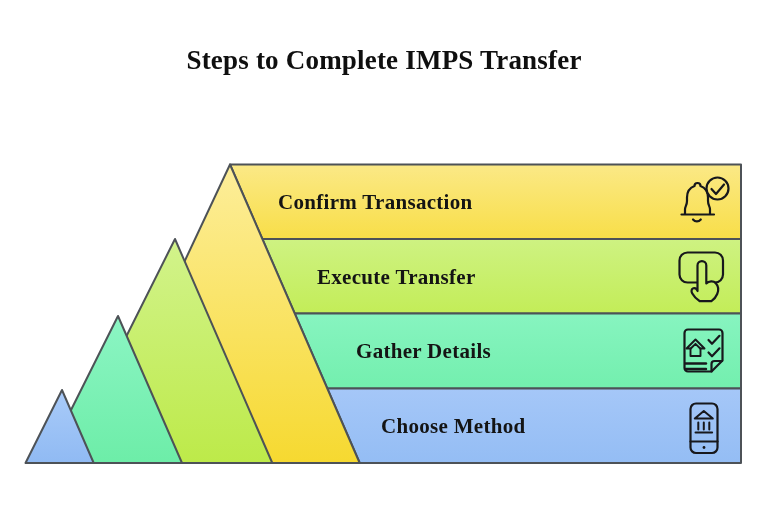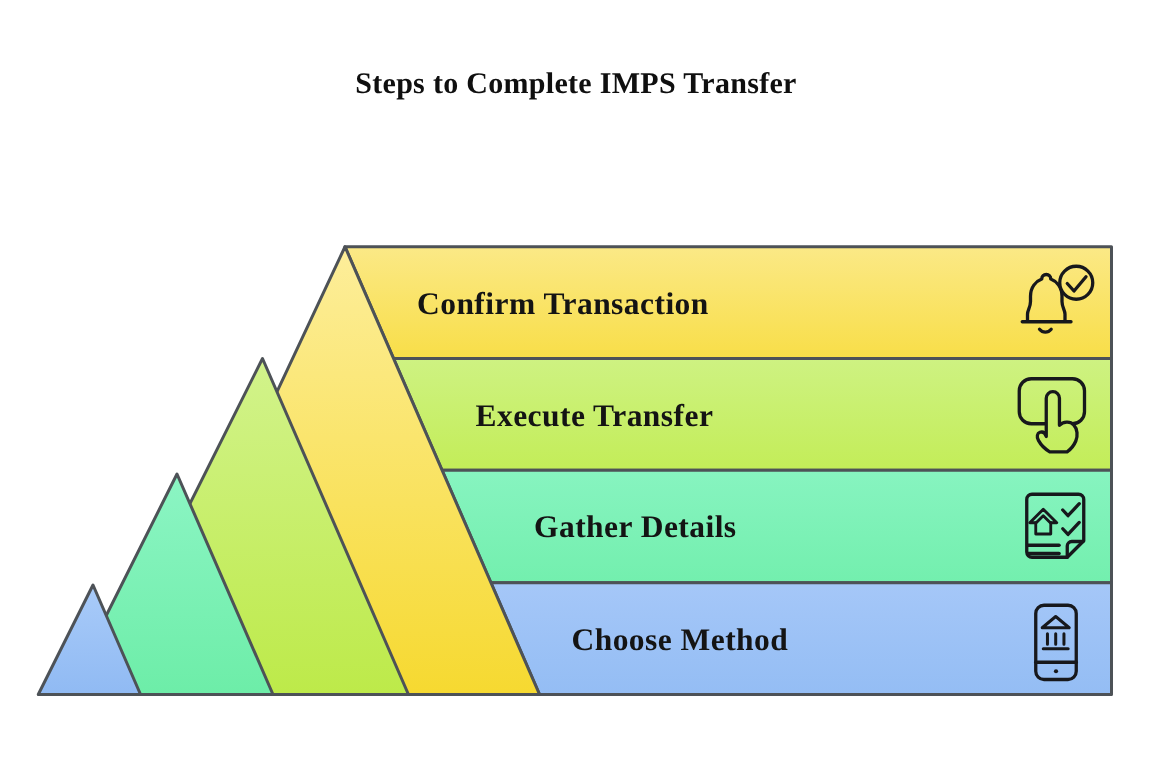--- a/index.html
+++ b/index.html
@@ -1,19 +1,19 @@
 <!DOCTYPE html>
 <html><head>
 <meta charset="utf-8">
 <style>
   html,body{margin:0;padding:0;background:#fff;}
   .stage{position:relative;width:768px;height:517px;background:#ffffff;overflow:hidden;
          font-family:"Liberation Serif",serif;}
   .title{position:absolute;left:0;right:0;top:45px;text-align:center;
-         font-weight:bold;font-size:20px;letter-spacing:.2px;color:#0f0f0f;}
+         font-weight:bold;font-size:27px;letter-spacing:.2px;color:#0f0f0f;}
   svg text.step-label{font-family:"Liberation Serif",serif;font-weight:bold;
          font-size:21px;letter-spacing:.3px;fill:#141414;}
 </style>
 </head>
 <body>
 
 <div class="stage">
 
   <div class="title">Steps to Complete IMPS Transfer</div>
 

